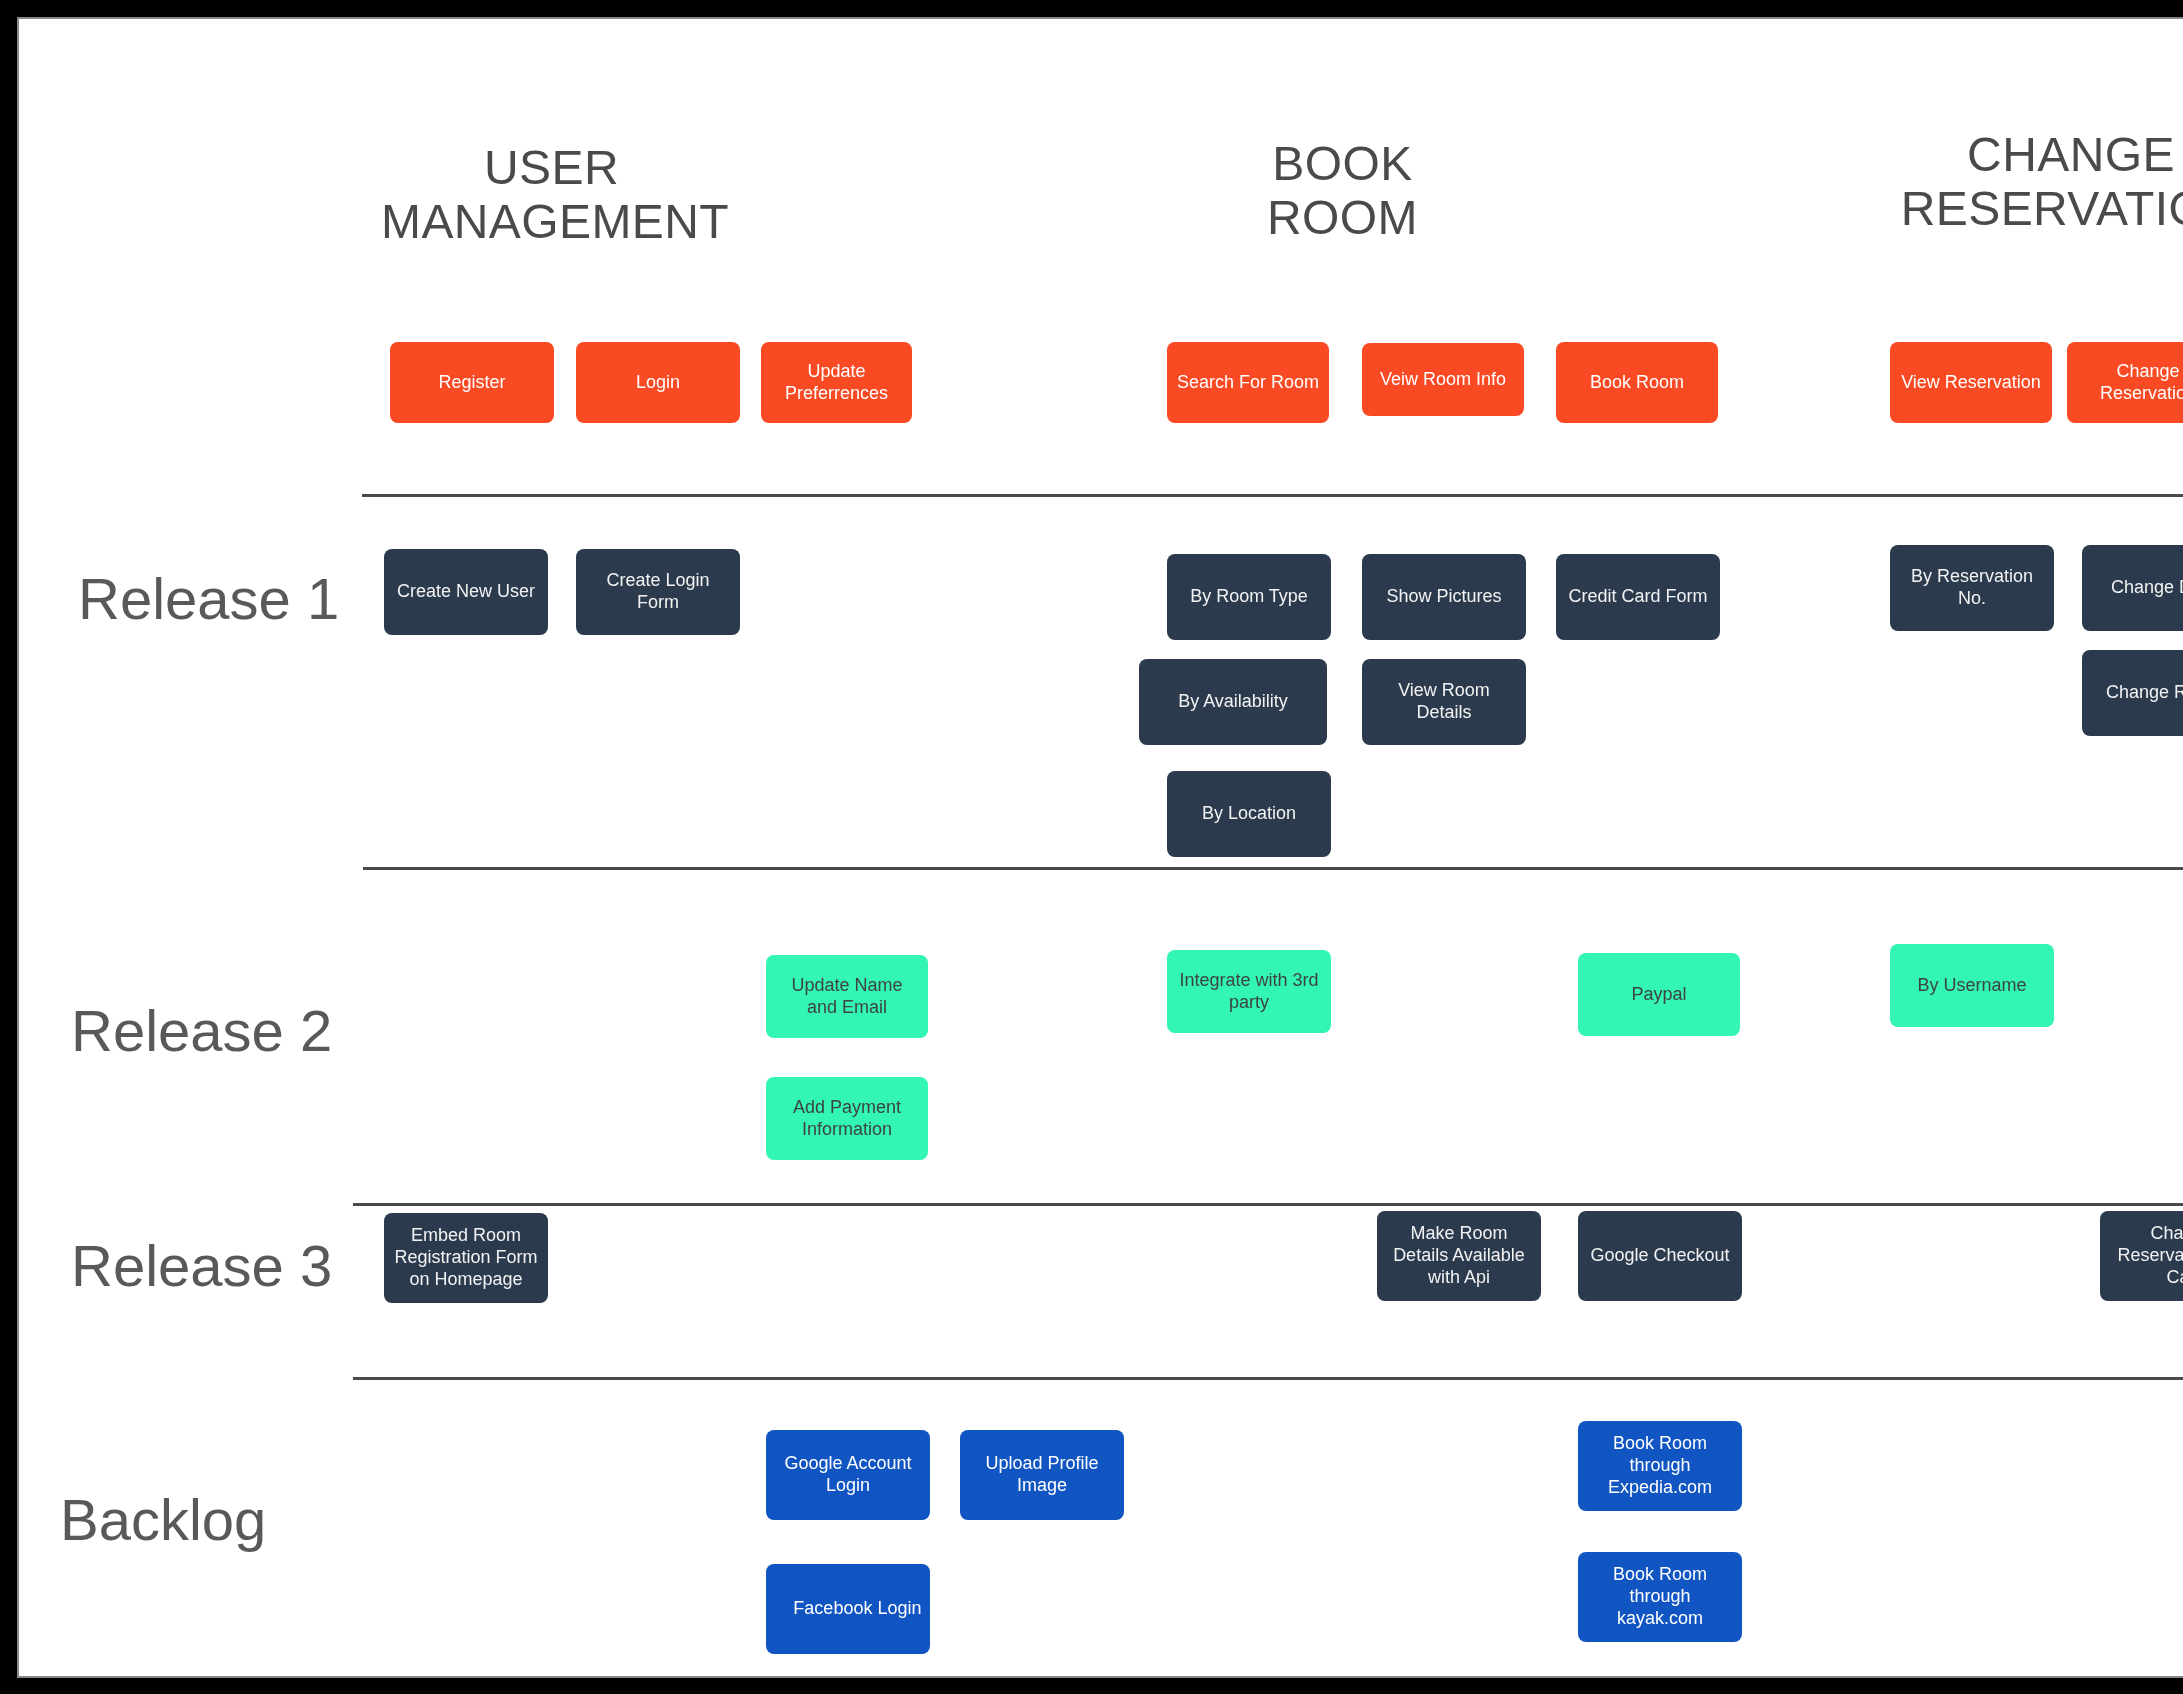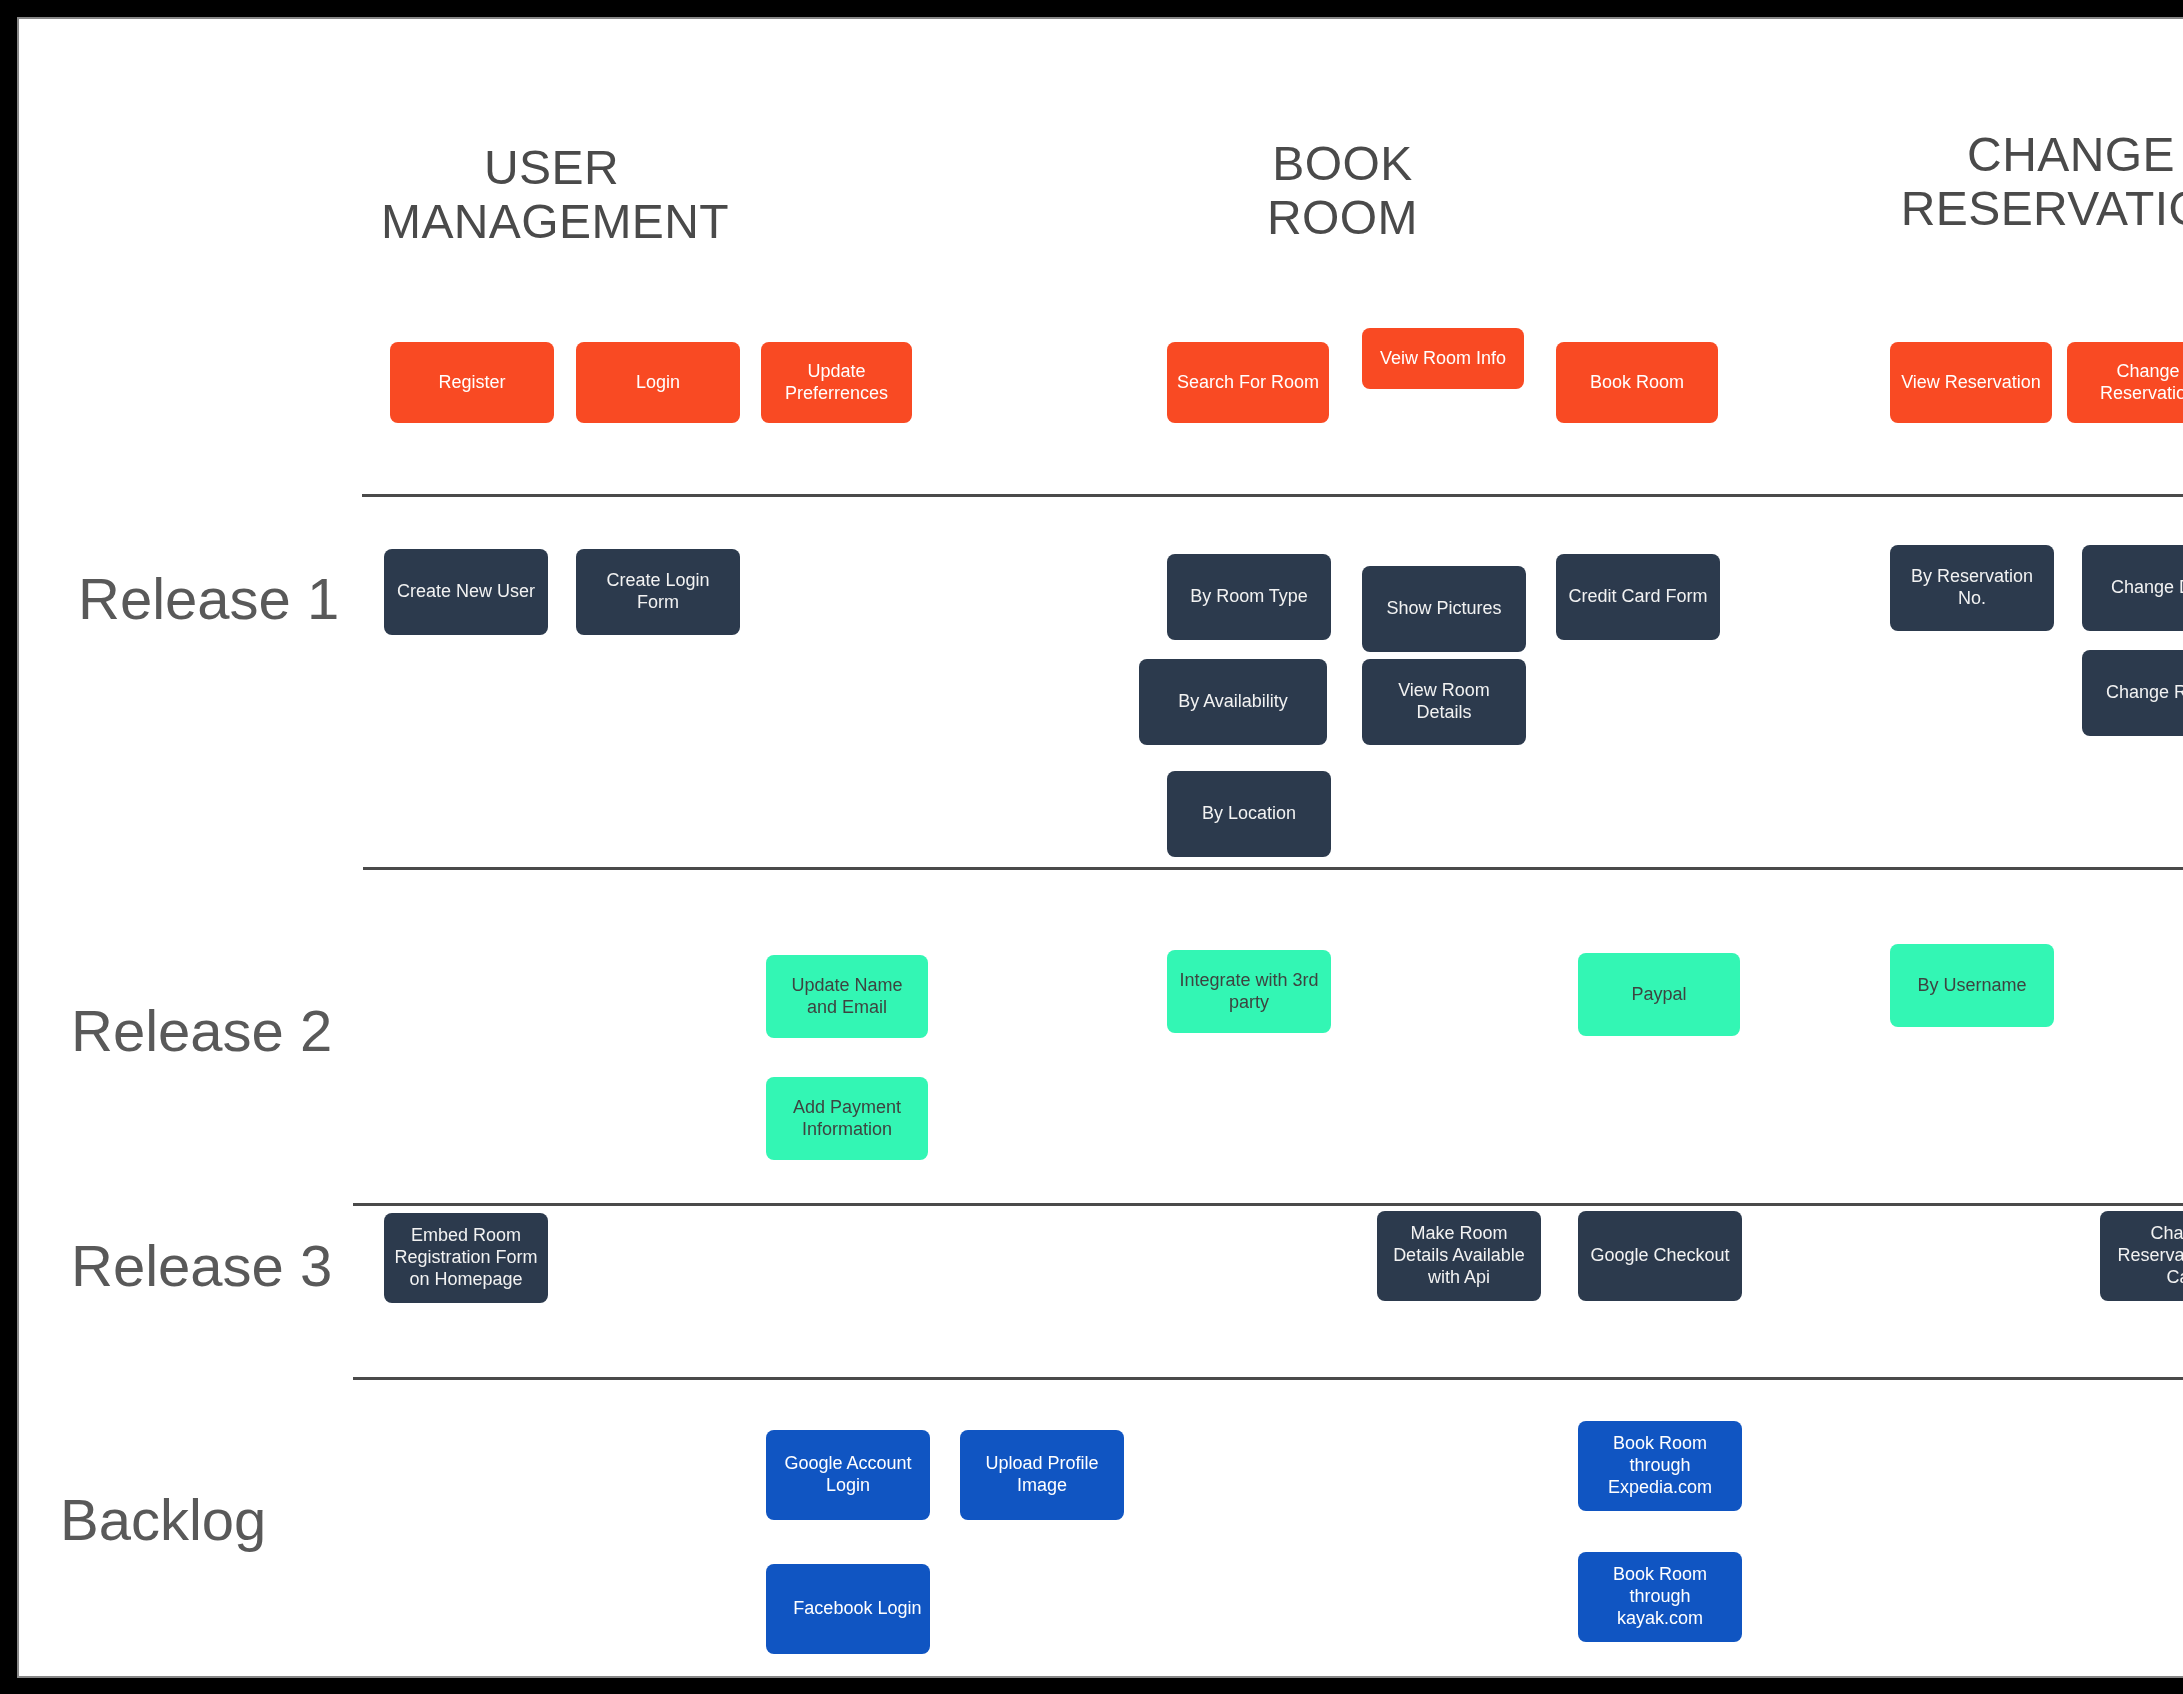--- a/index.html
+++ b/index.html
@@ -104,41 +104,41 @@
 
     <div class="card orange" style="left:371px; top:323px; width:164px; height:81px;">Register</div>
 
     <div class="card orange" style="left:557px; top:323px; width:164px; height:81px;">Login</div>
 
     <div class="card orange" style="left:742px; top:323px; width:151px; height:81px;">Update
 Preferrences</div>
 
     <div class="card orange" style="left:1148px; top:323px; width:162px; height:81px;">Search For Room</div>
 
-    <div class="card orange" style="left:1343px; top:309px; width:162px; height:61px;">Veiw Room Info</div>
+    <div class="card orange" style="left:1343px; top:324px; width:162px; height:73px;">Veiw Room Info</div>
 
     <div class="card orange" style="left:1537px; top:323px; width:162px; height:81px;">Book Room</div>
 
     <div class="card orange" style="left:1871px; top:323px; width:162px; height:81px;">View Reservation</div>
 
     <div class="card orange" style="left:2048px; top:323px; width:162px; height:81px;">Change
 Reservation</div>
 
     <div class="divider" style="left:343px; top:475px; width:2052px;"></div>
 
     <div class="row-label" style="left:59px; top:551px;">Release 1</div>
 
     <div class="card navy" style="left:365px; top:530px; width:164px; height:86px;border-radius:8px;">Create New User</div>
 
     <div class="card navy" style="left:557px; top:530px; width:164px; height:86px;">Create Login
 Form</div>
 
     <div class="card navy" style="left:1148px; top:535px; width:164px; height:86px;">By Room Type</div>
 
-    <div class="card navy" style="left:1343px; top:547px; width:164px; height:86px;">Show Pictures</div>
+    <div class="card navy" style="left:1343px; top:535px; width:164px; height:86px;">Show Pictures</div>
 
     <div class="card navy" style="left:1537px; top:535px; width:164px; height:86px;">Credit Card Form</div>
 
     <div class="card navy" style="left:1871px; top:526px; width:164px; height:86px;">By Reservation
 No.</div>
 
     <div class="card navy" style="left:2063px; top:526px; width:164px; height:86px;">Change Date</div>
 
     <div class="card navy" style="left:1120px; top:640px; width:188px; height:86px;">By Availability</div>
 

